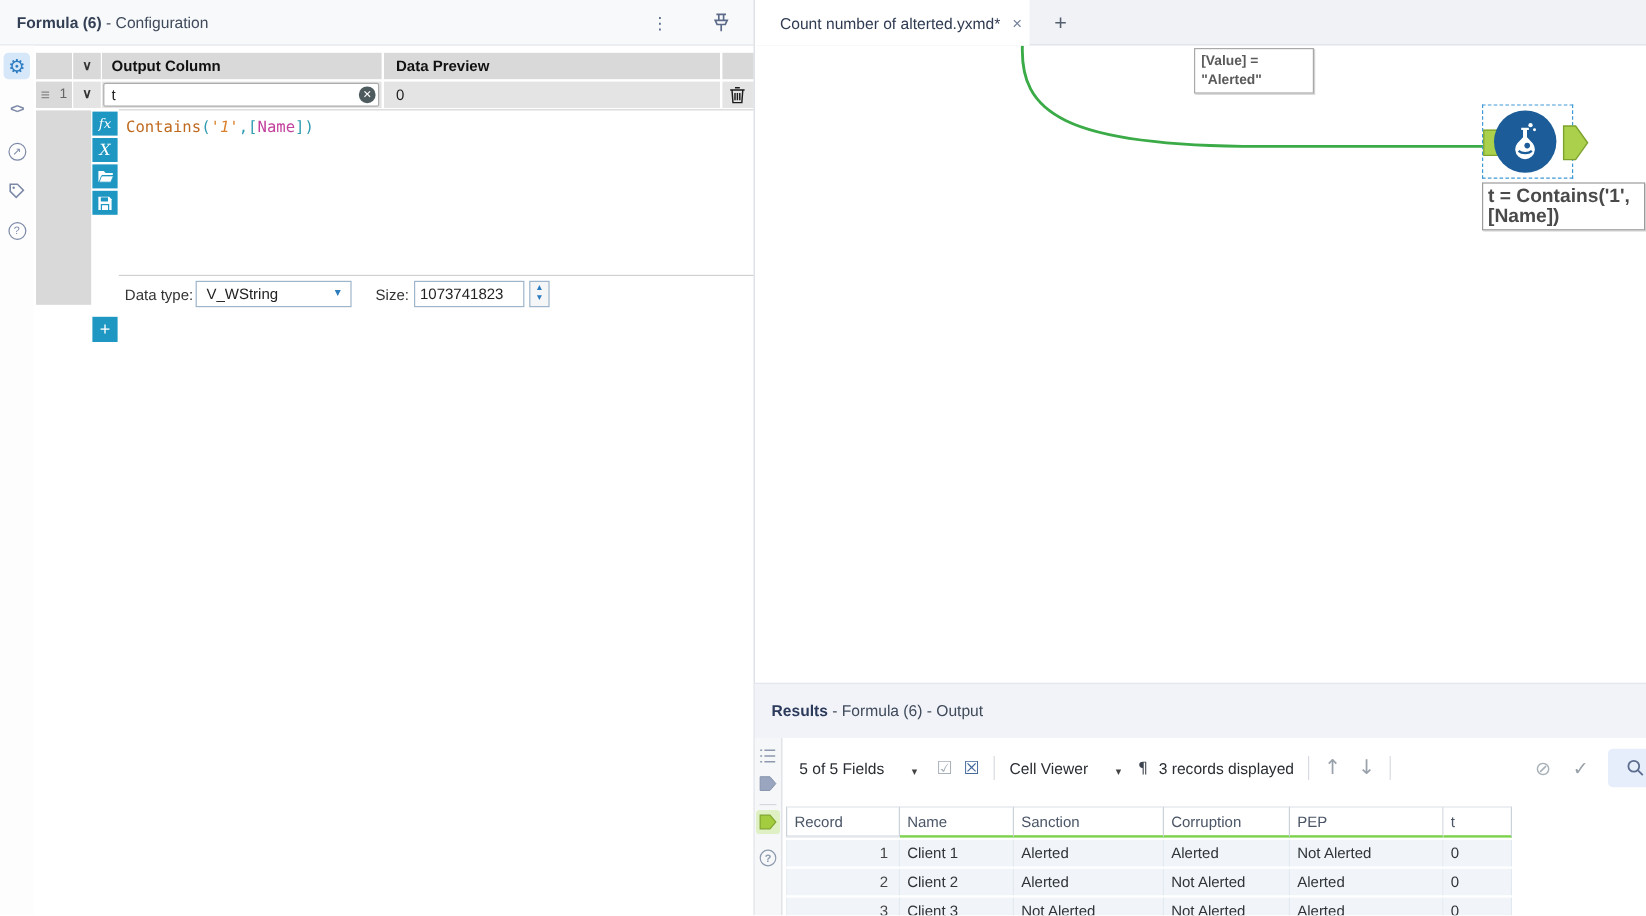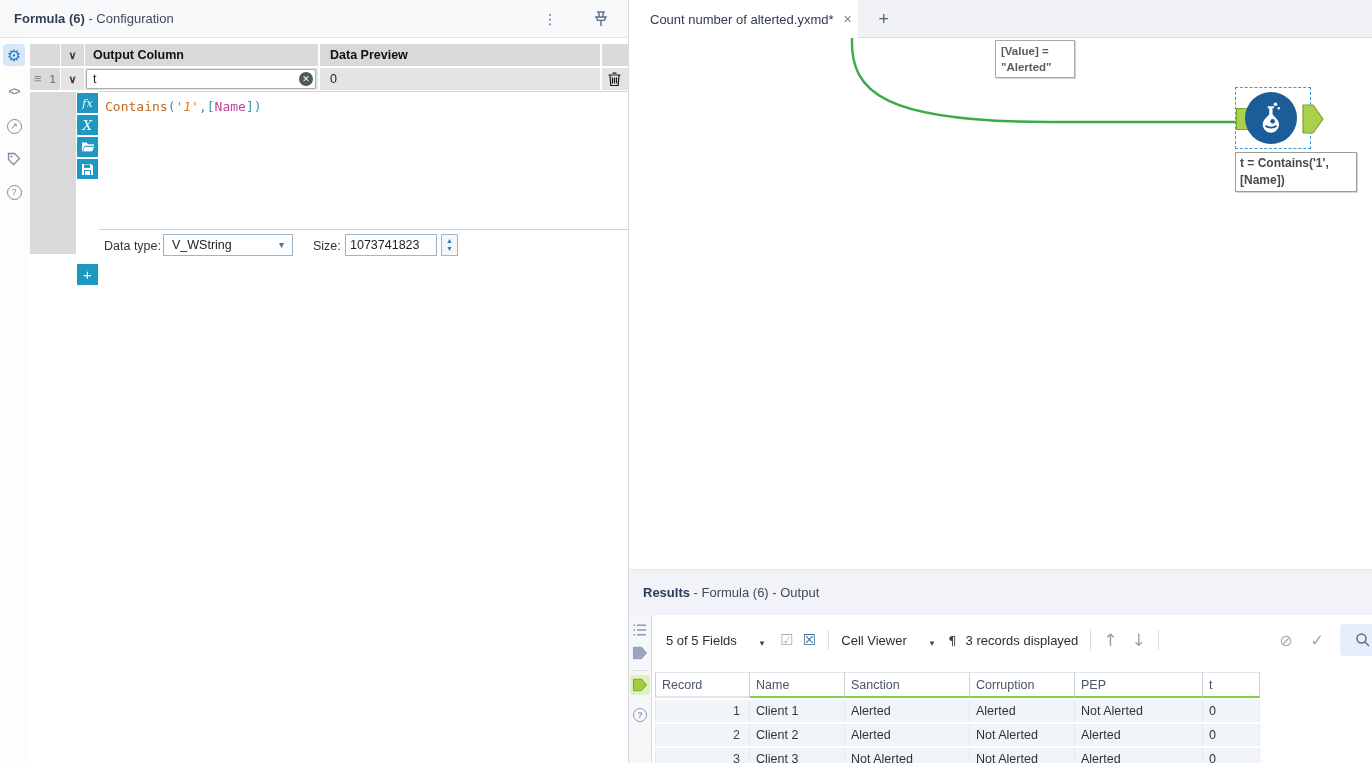--- a/index.html
+++ b/index.html
@@ -54,26 +54,26 @@
 
   
   #tabbar { position:absolute; left:630px; top:0; width:742px; height:38px; background:#f0f2f6; border-bottom:1px solid #d9dde3; display:flex; }
   .tab { height:38px; background:#fff; display:flex; align-items:center; padding:0 6px 0 20px; cursor:pointer; }
   .tab-label { font-size:13px; color:#2f3b52; }
   .tab-close { margin-left:10px; color:#76819b; font-size:14px; cursor:pointer; }
   .newtab { width:52px; height:38px; display:flex; align-items:center; justify-content:center; color:#55606e; font-size:18px; cursor:pointer; }
 
   #canvas { position:absolute; left:630px; top:38px; width:742px; height:514px; background:#fff; overflow:hidden; }
   #wire-svg { position:absolute; left:0; top:0; }
-  .tooltip-box { position:absolute; left:365px; top:2px; width:80px; background:#fff; border:1px solid #a9a9a9; box-shadow:1px 1px 0 #d2d2d2; padding:2px 5px; font-size:11.5px; font-weight:bold; color:#5a5a5a; line-height:16px; }
+  .tooltip-box { position:absolute; left:365px; top:2px; width:100px; background:#fff; border:1px solid #a9a9a9; box-shadow:1px 1px 0 #d2d2d2; padding:2px 5px; font-size:11.5px; font-weight:bold; color:#5a5a5a; line-height:16px; }
   .sel-rect { position:absolute; left:605px; top:49px; width:76px; height:62px; border:1px dashed #3f99d6; }
   .anchor-in { position:absolute; left:606px; top:70px; width:14px; height:22px; background:#abd14c; border:1px solid #7da32e; }
   .anchor-out { position:absolute; left:672px; top:66px; }
   .tool-circle { position:absolute; left:615px; top:54px; width:52px; height:52px; border-radius:50%; background:#1b5c99; display:flex; align-items:center; justify-content:center; cursor:pointer; }
-  .annotation-box { position:absolute; left:605px; top:114px; width:122px; background:#fff; border:1px solid #9c9c9c; box-shadow:1px 1px 0 #d7d7d7; padding:2px 4px; font-size:12px; font-weight:bold; color:#4a4a4a; line-height:17px; }
+  .annotation-box { position:absolute; left:605px; top:114px; width:136px; background:#fff; border:1px solid #9c9c9c; box-shadow:1px 1px 0 #d7d7d7; padding:2px 4px; font-size:16px; font-weight:bold; color:#4a4a4a; line-height:17px; }
 
   
   #results-panel { position:absolute; left:629px; top:552px; width:743px; height:211px; background:#fff;margin-top:17px; }
   .res-header { position:absolute; left:0; top:0; width:743px; height:46px; background:#f1f3f8; border-top:1px solid #e3e6ec; }
   .res-title { position:absolute; left:14px; top:0; line-height:46px; font-size:13px; color:#3f4a5a; white-space:pre; }
   .res-title b { color:#2c3a5c; }
   .res-body { position:absolute; left:0; top:46px; width:743px; height:165px; }
   .res-strip { position:absolute; left:0; top:0; width:22px; height:165px; background:#f6f7f9; }
   .strip-divider { position:absolute; left:22px; top:0; width:1px; height:165px; background:#d9dde3; }
   .strip-icon { position:absolute; left:1px; width:20px; height:20px; display:flex; align-items:center; justify-content:center; cursor:pointer; }

